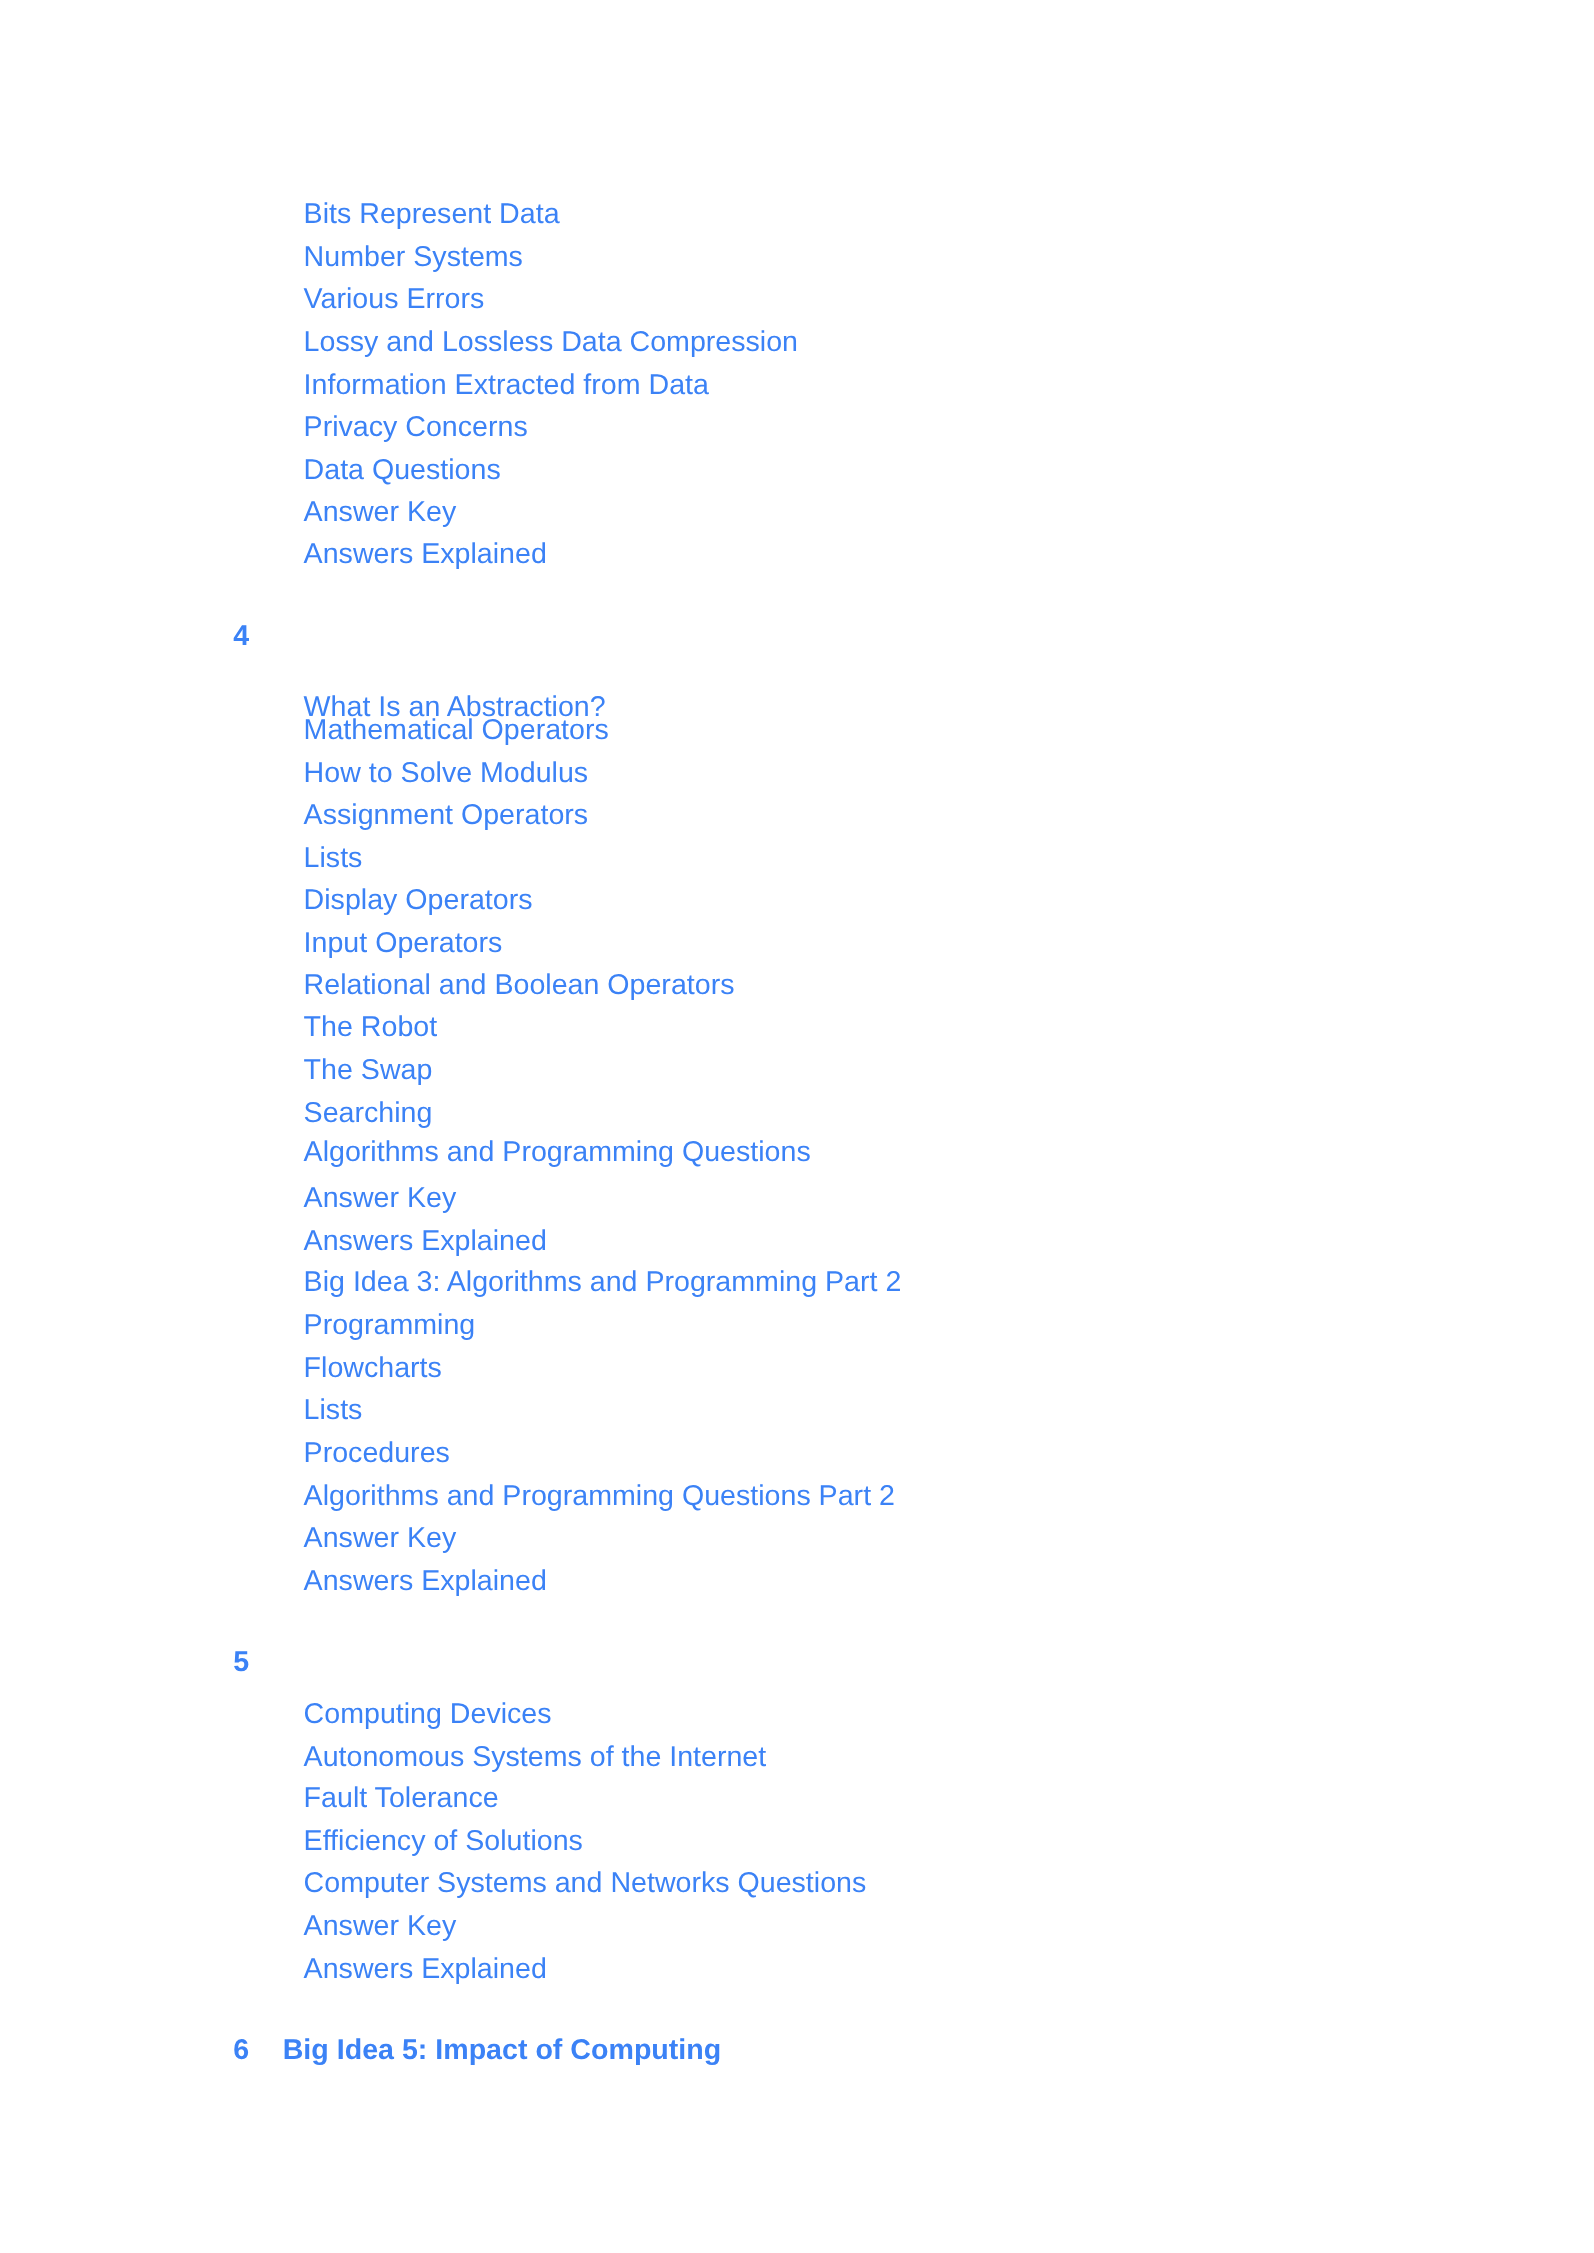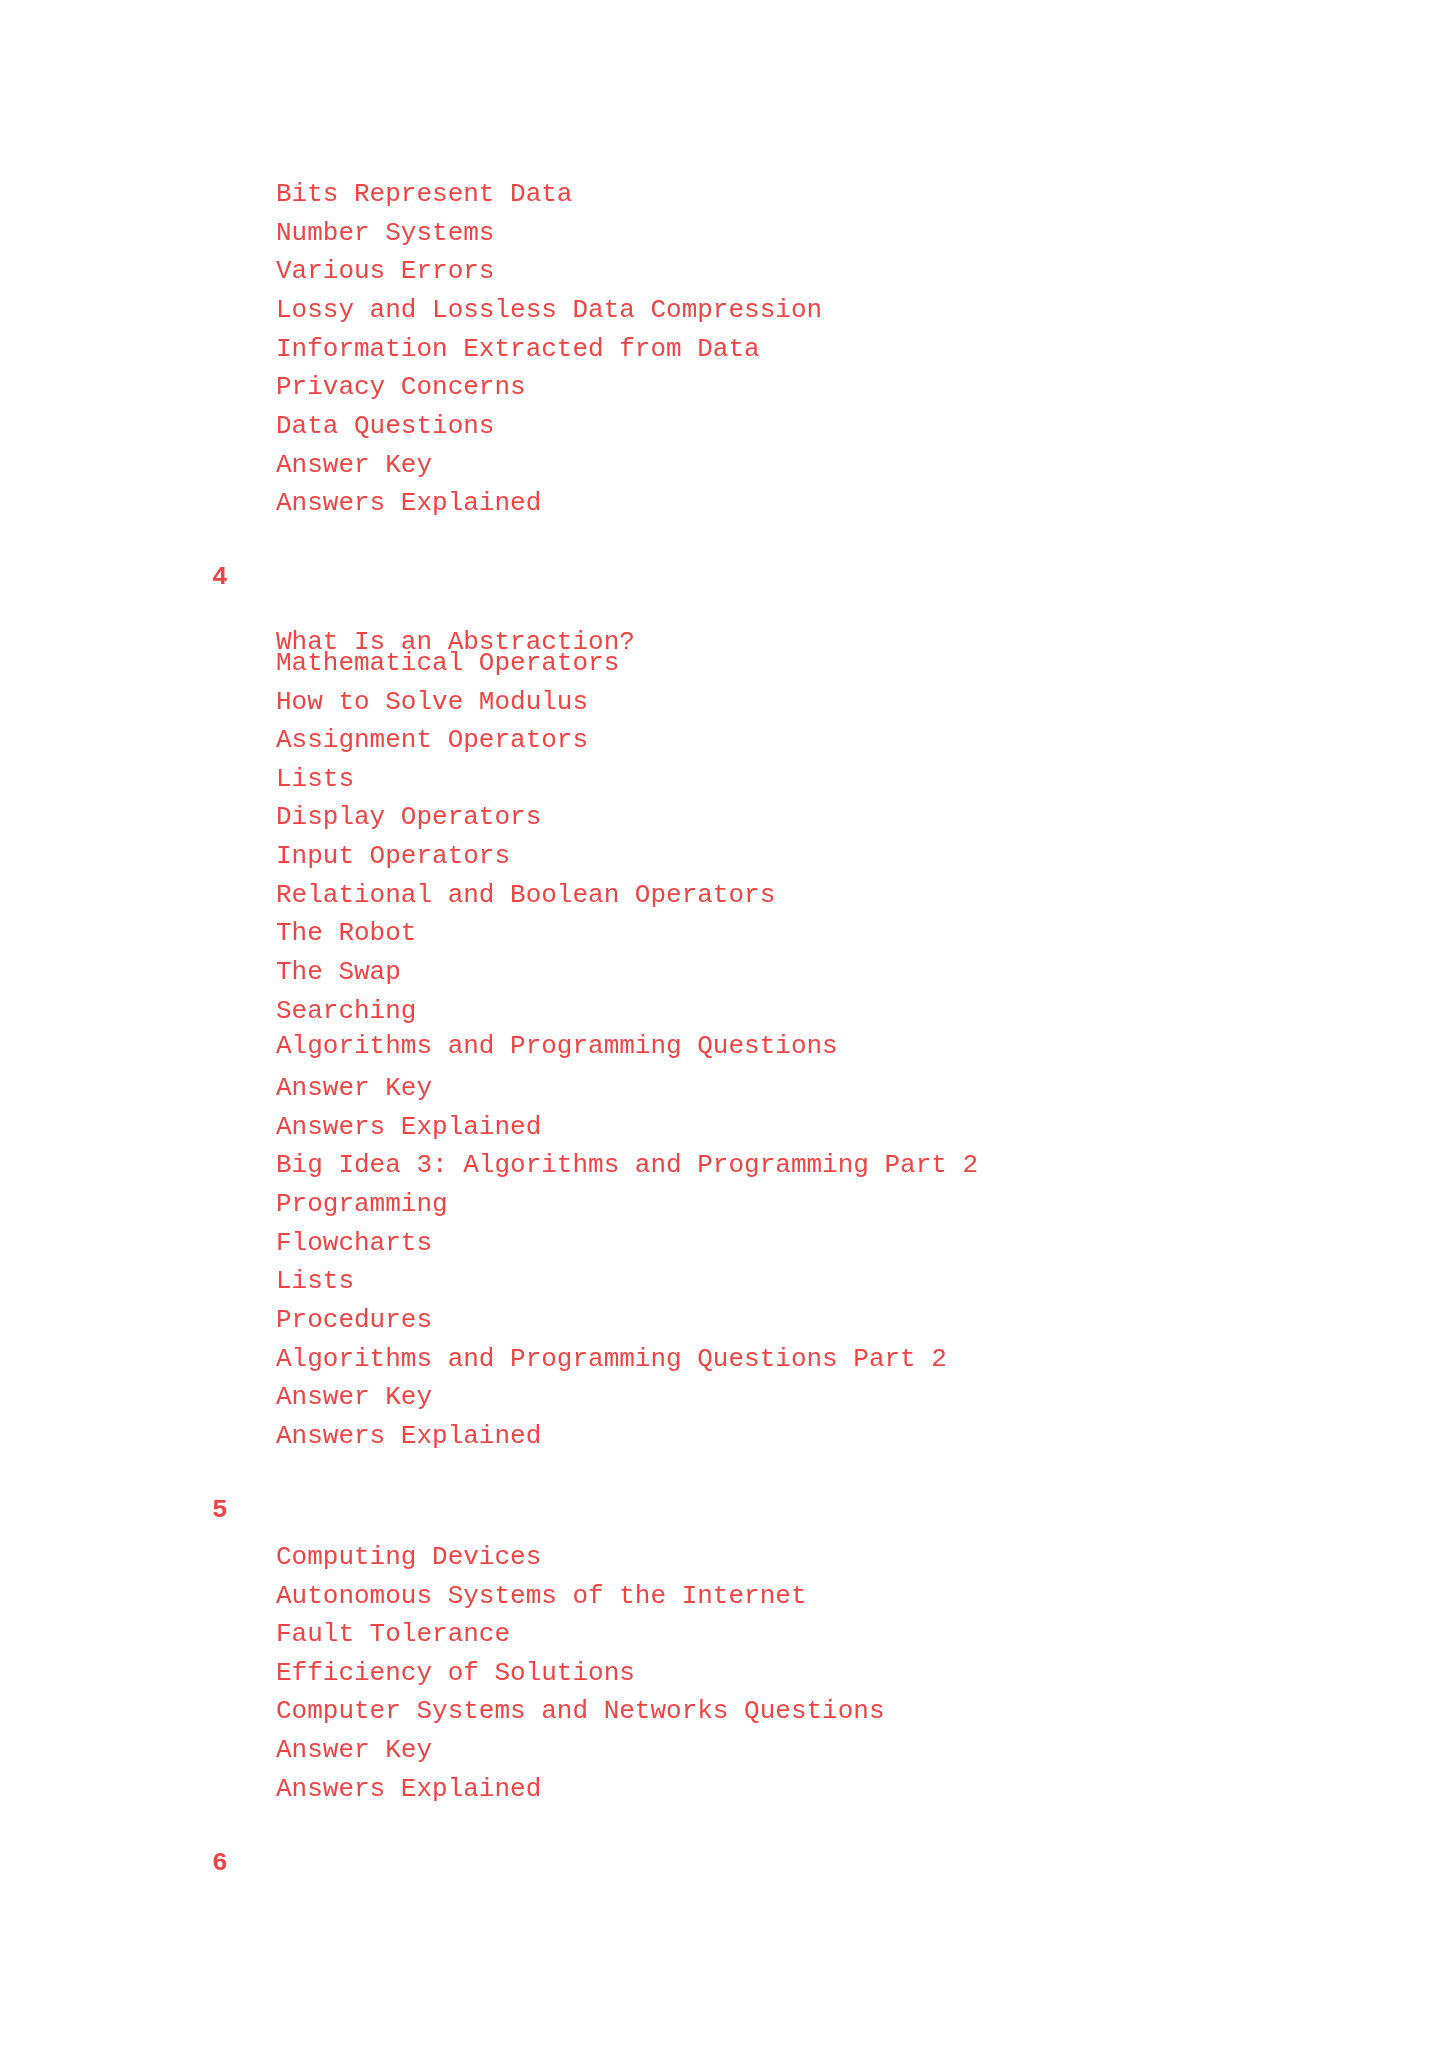--- a/index.html
+++ b/index.html
@@ -1,19 +1,19 @@
 <!DOCTYPE html>
 <html><head>
 <meta charset="utf-8">
 <style>
   html, body { margin: 0; padding: 0; background: #ffffff; }
   body { width: 1449px; height: 2048px; position: relative; overflow: hidden; }
   .toc { position: absolute; left: 0; top: 0; width: 1449px; }
   .row { position: absolute; white-space: nowrap; line-height: 38px; height: 38px;
-         font-family: Liberation Mono, monospace; color: #ef4444; }
+         font-family: Liberation Sans, sans-serif; color: #3b82f6; }
   .item { left: 276px; font-size: 26px; }
   .heading { font-size: 26px; font-weight: bold; }
   .heading .num { position: absolute; left: 212px; }
   .heading .title { position: absolute; left: 257px; }
   a { color: inherit; text-decoration: none; }
 </style>
 </head>
 <body>
 
 <div class="toc" id="toc">
@@ -56,14 +56,15 @@
     </div>
     <a class="row item" style="top: 1537.85px;">Computing Devices</a>
     <a class="row item" style="top: 1576.5px;">Autonomous Systems of the Internet</a>
     <a class="row item" style="top: 1615.15px;">Fault Tolerance</a>
     <a class="row item" style="top: 1653.8px; text-align: right;">Efficiency of Solutions</a>
     <a class="row item" style="top: 1692.45px;">Computer Systems and Networks Questions</a>
     <a class="row item" style="top: 1731.1px;">Answer Key</a>
     <a class="row item" style="top: 1769.75px;">Answers Explained</a>
     <div class="row heading" style="top: 1843.75px; left: 0px; width: 1449px;">
       <span class="num">6</span>
+      <a class="title">Big Idea 5: Impact of Computing</a>
     </div>
   </div>
 
 </body></html>

